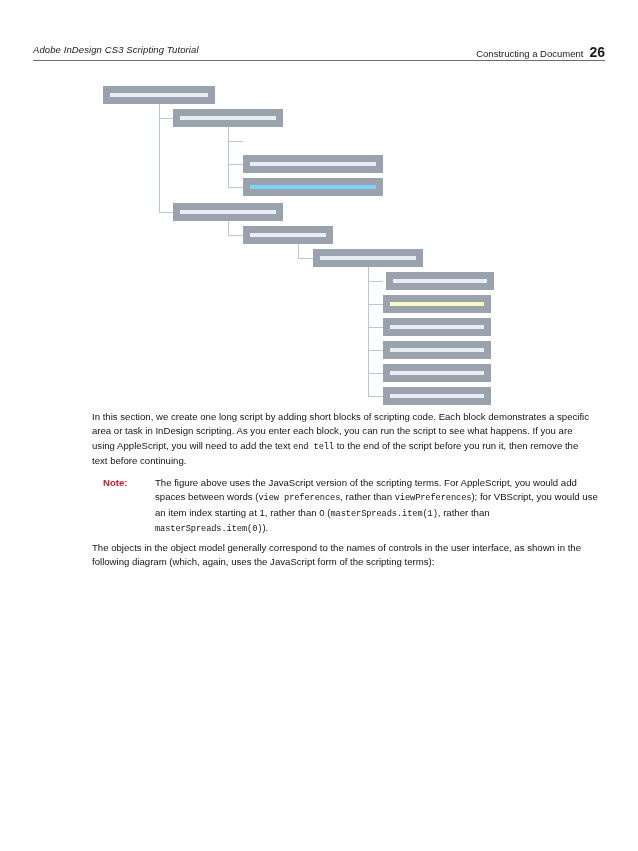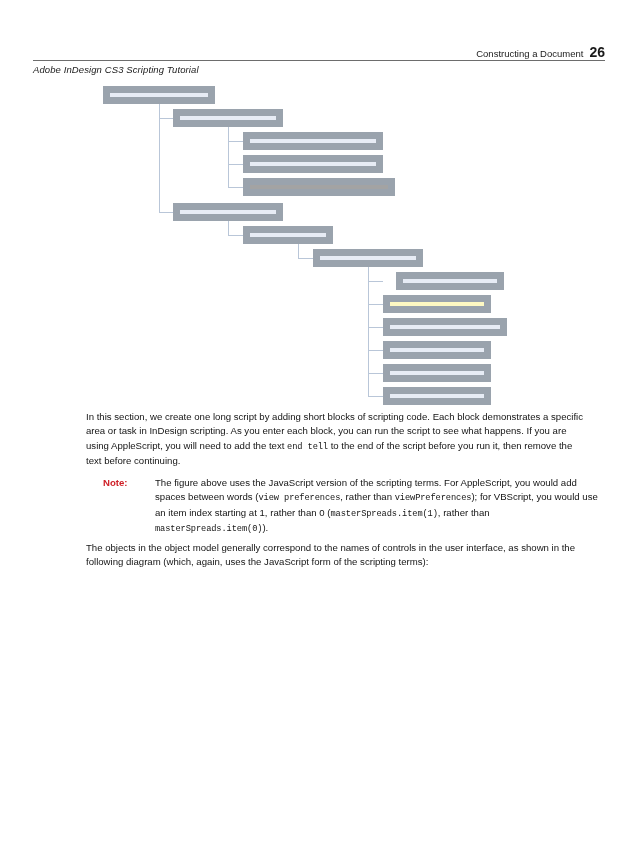--- a/index.html
+++ b/index.html
@@ -26,21 +26,20 @@
   }
   .header-left {
     position: absolute;
     left: 0;
     top: 0;
     font-style: italic;
     font-size: 9.5px;
     letter-spacing: 0.1px;
     color: #1a1a1a;
     white-space: nowrap;
-    margin-top: 20px;
   }
   .header-right {
     position: absolute;
     right: 0;
     top: 0;
     font-size: 9.5px;
     color: #1a1a1a;
     white-space: nowrap;
   }
   .header-right .pagenum {
@@ -86,21 +85,21 @@
   .connector {
     position: absolute;
     background: #b9c6d8;
   }
   .connector.v { width: 1px; }
   .connector.h { height: 1px; }
 
   
   .body-text {
     position: absolute;
-    left: 86px;
+    left: 92px;
     width: 502px;
     font-size: 9.6px;
     line-height: 14.3px;
     color: #141414;
     text-align: left;
   }
   .para1 { top: 410px; }
   .para3 { top: 541px; }
 
   .note-block {
@@ -159,45 +158,42 @@
     <div class="connector h" style="left: 368px; top: 327px; width: 15px; background: rgb(185, 198, 216);"></div>
     <div class="connector h" style="left: 368px; top: 350px; width: 15px; background: rgb(185, 198, 216);"></div>
     <div class="connector h" style="left: 368px; top: 373px; width: 15px; background: rgb(185, 198, 216);"></div>
     <div class="connector h" style="left: 368px; top: 396px; width: 15px; background: rgb(185, 198, 216);"></div>
     <div class="node" style="left: 103px; top: 86px; width: 112px; background: rgb(231, 236, 245); border-color: rgb(154, 163, 173);">
       <span class="node-inner">document</span>
     </div>
     <div class="node" style="left: 173px; top: 109px; width: 110px; background: rgb(231, 236, 245); border-color: rgb(154, 163, 173);">
       <span class="node-inner">viewPreferences</span>
     </div>
-    <div class="node" style="left: 243px; top: 132px; width: 140px; background: rgb(231, 236, 245); border-color: rgb(154, 163, 173);">
-      <span class="node-inner">horizontalMeasurementUnits</span>
-    </div>
     <div class="node" style="left: 243px; top: 155px; width: 140px; background: rgb(231, 236, 245); border-color: rgb(154, 163, 173);">
       <span class="node-inner">verticalMeasurementUnits</span>
     </div>
-    <div class="node" style="left: 243px; top: 178px; width: 152px; background: #a3a3a3; border-color: rgb(154, 163, 173);">
+    <div class="node" style="left: 243px; top: 178px; width: 140px; background: #7dd3fc; border-color: rgb(154, 163, 173);">
       <span class="node-inner">rulerOrigin</span>
     </div>
     <div class="node" style="left: 173px; top: 203px; width: 110px; background: rgb(231, 236, 245); border-color: rgb(154, 163, 173);">
       <span class="node-inner">masterSpreads.item(0)</span>
     </div>
     <div class="node" style="left: 243px; top: 226px; width: 90px; background: rgb(231, 236, 245); border-color: rgb(154, 163, 173);">
       <span class="node-inner">pages.item(0)</span>
     </div>
     <div class="node" style="left: 313px; top: 249px; width: 110px; background: rgb(231, 236, 245); border-color: rgb(154, 163, 173);">
       <span class="node-inner">marginPreferences</span>
     </div>
-    <div class="node" style="left: 396px; top: 272px; width: 108px; background: rgb(231, 236, 245); border-color: rgb(154, 163, 173);">
+    <div class="node" style="left: 386px; top: 272px; width: 108px; background: rgb(231, 236, 245); border-color: rgb(154, 163, 173);">
       <span class="node-inner">top</span>
     </div>
     <div class="node" style="left: 383px; top: 295px; width: 108px; background: #fef9c3; border-color: rgb(154, 163, 173);">
       <span class="node-inner">left</span>
     </div>
-    <div class="node" style="left: 383px; top: 318px; width: 124px; background: rgb(231, 236, 245); border-color: rgb(154, 163, 173);">
+    <div class="node" style="left: 383px; top: 318px; width: 108px; background: rgb(231, 236, 245); border-color: rgb(154, 163, 173);">
       <span class="node-inner">bottom</span>
     </div>
     <div class="node" style="left: 383px; top: 341px; width: 108px; background: rgb(231, 236, 245); border-color: rgb(154, 163, 173); padding-left: 8px;">
       <span class="node-inner">right</span>
     </div>
     <div class="node" style="left: 383px; top: 364px; width: 108px; background: rgb(231, 236, 245); border-color: rgb(154, 163, 173);">
       <span class="node-inner">columnCount</span>
     </div>
     <div class="node" style="left: 383px; top: 387px; width: 108px; background: rgb(231, 236, 245); border-color: rgb(154, 163, 173);">
       <span class="node-inner">columnGutter</span>

